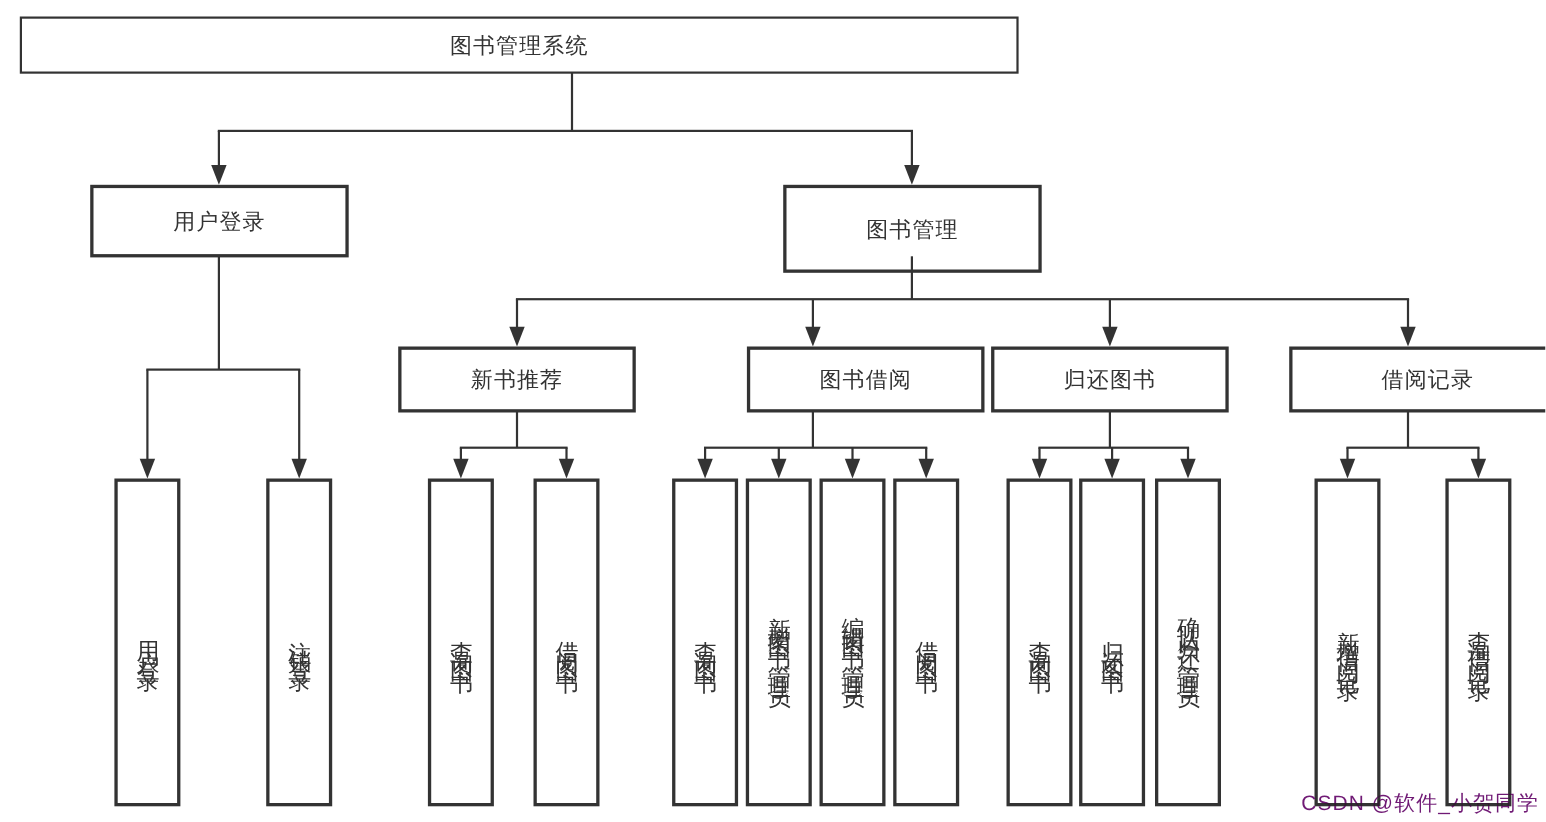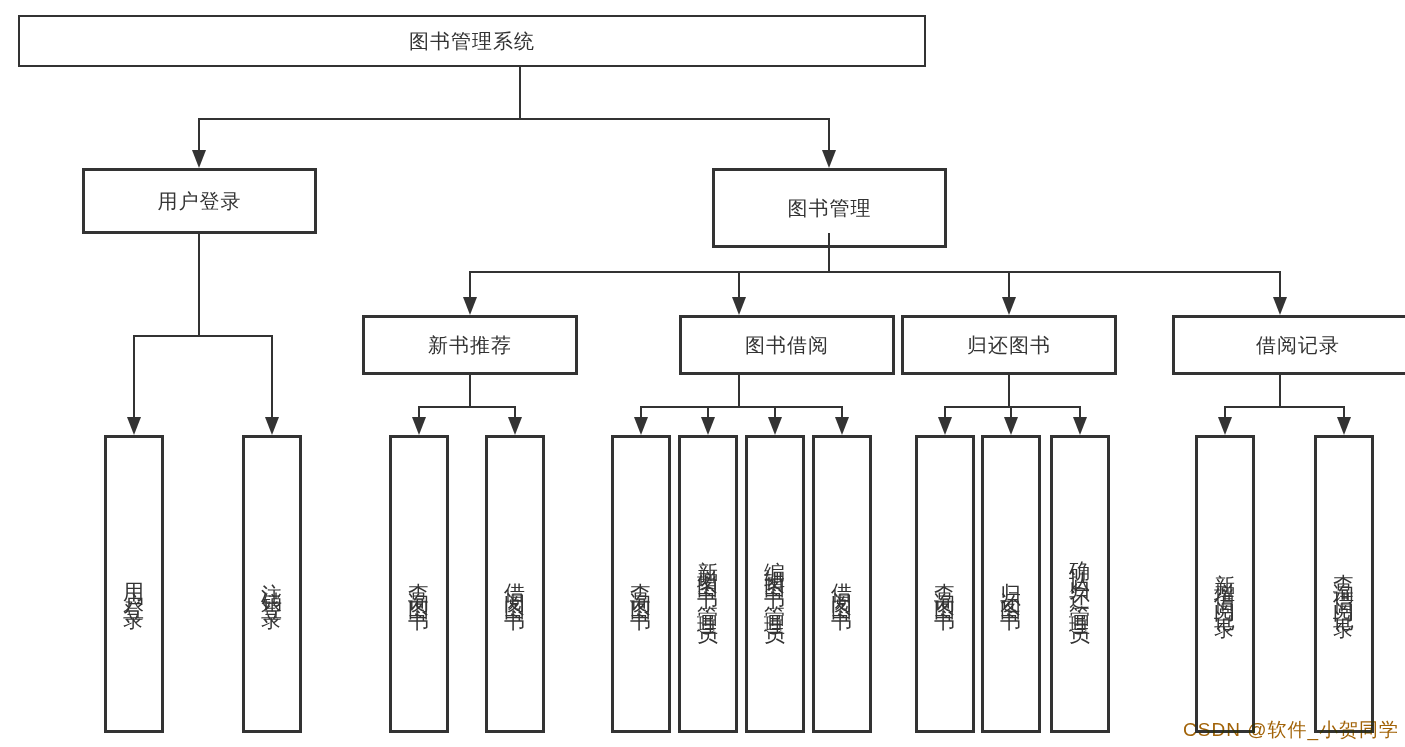--- a/index.html
+++ b/index.html
@@ -21,21 +21,21 @@
   }
   .hline { position:absolute; height:2px; background:#333333; }
   .vline { position:absolute; width:2px; background:#333333; }
   .arrow {
     position:absolute; width:0; height:0;
     border-left:7px solid transparent; border-right:7px solid transparent;
     border-top:18px solid #333333;
   }
   .watermark {
     position:absolute; right:6px; bottom:4px;
-    font-size:19px; color:#a16207; letter-spacing:1px;
+    font-size:19px; color:#701a75; letter-spacing:1px;
     mix-blend-mode:darken; white-space:nowrap;
   }
 </style>
 </head>
 <body>
 
 <div class="stage">
 
   <div class="box root hbox" style="left:18px;top:15px;width:908px;height:52px;">
     <span class="lbl">图书管理系统</span>

